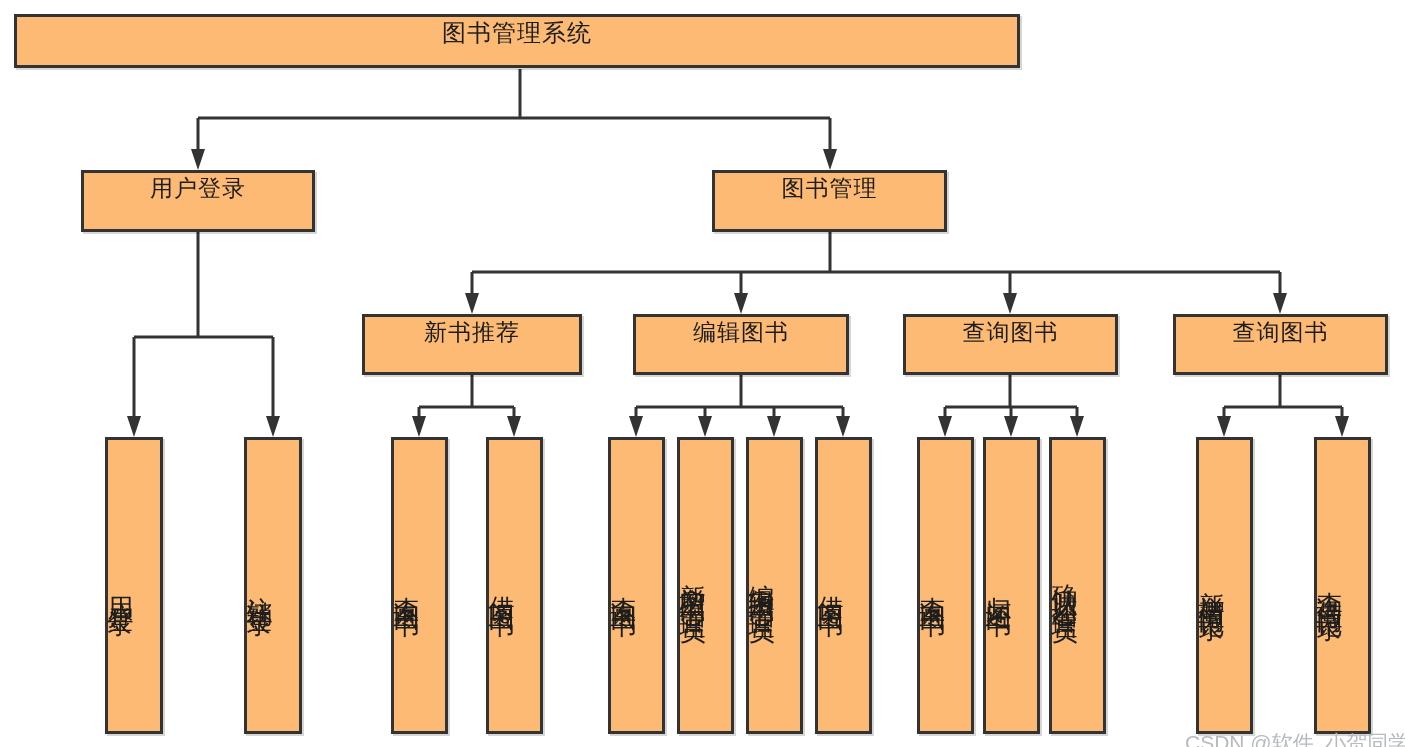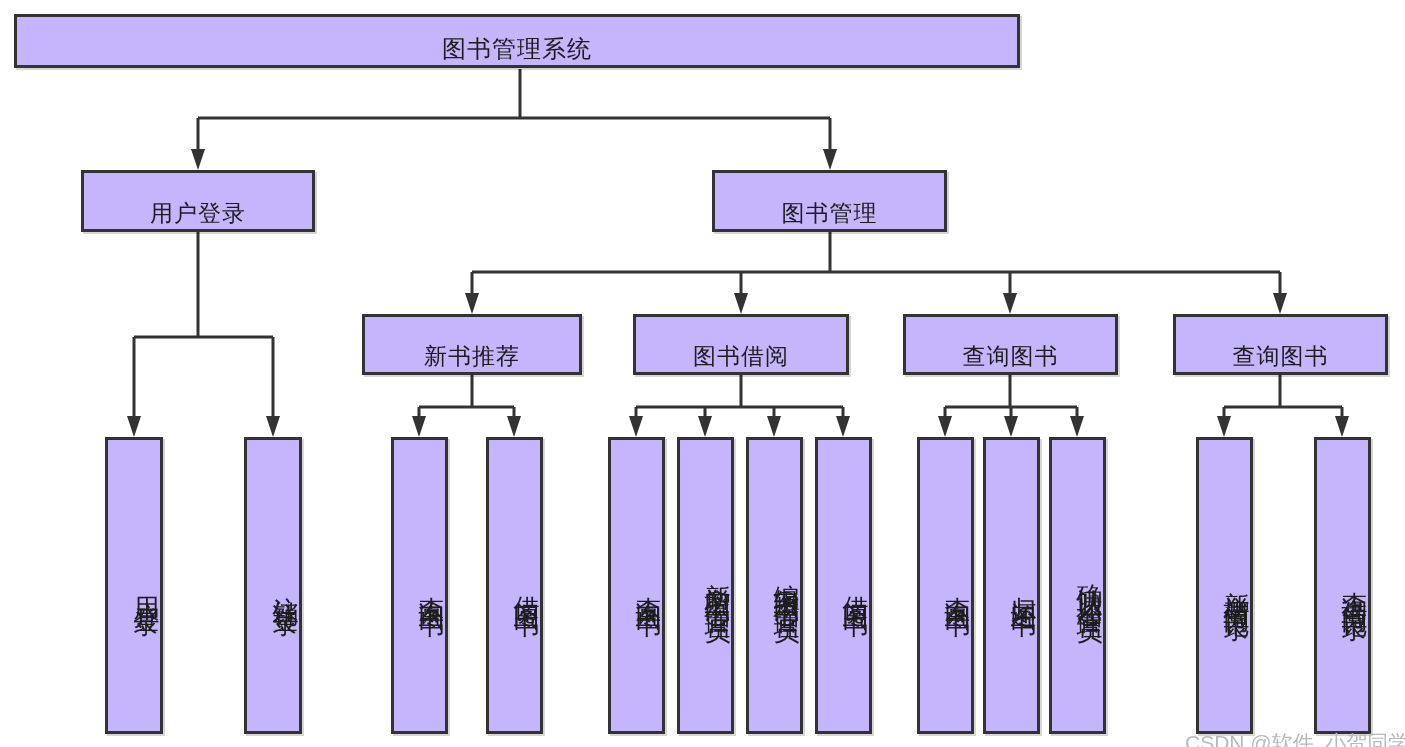--- a/index.html
+++ b/index.html
@@ -7,24 +7,24 @@
     position:relative;
     width:1405px;height:747px;
     background:#ffffff;
     font-family:"Liberation Sans","DejaVu Sans",sans-serif;
     overflow:hidden;
   }
   #wires{position:absolute;left:0;top:0;width:1405px;height:747px;}
   .node{
     position:absolute;
     box-sizing:border-box;
-    background:#c4b5fd;
+    background:#fdba74;
     border:3px solid #333333;
     display:flex;
-    align-items:flex-end;
+    align-items:flex-start;
     justify-content:center;
     color:#1d1d1d;
     box-shadow:2px 2px 0 rgba(0,0,0,0.16);
   }
   .h{font-size:23px;letter-spacing:1px;}
   .root{font-size:24px;}
   .v{
     writing-mode:vertical-lr;
     text-orientation:mixed;
     font-size:26px;
@@ -94,21 +94,21 @@
     <span>用户登录</span>
   </div>
   <div class="node h" style="left:362px;top:314px;width:220px;height:61px">
     <span>新书推荐</span>
   </div>
 
   <div class="node h" style="left:712px;top:170px;width:235px;height:62px">
     <span>图书管理</span>
   </div>
   <div class="node h" style="left:633px;top:314px;width:216px;height:61px">
-    <span>图书借阅</span>
+    <span>编辑图书</span>
   </div>
   <div class="node h" style="left:903px;top:314px;width:215px;height:61px">
     <span>查询图书</span>
   </div>
   <div class="node h" style="left:1173px;top:314px;width:215px;height:61px">
     <span>查询图书</span>
   </div>
 
   <div class="node v" style="left:105px;top:437px;width:58px;height:297px">
     <span>用户登录</span>

